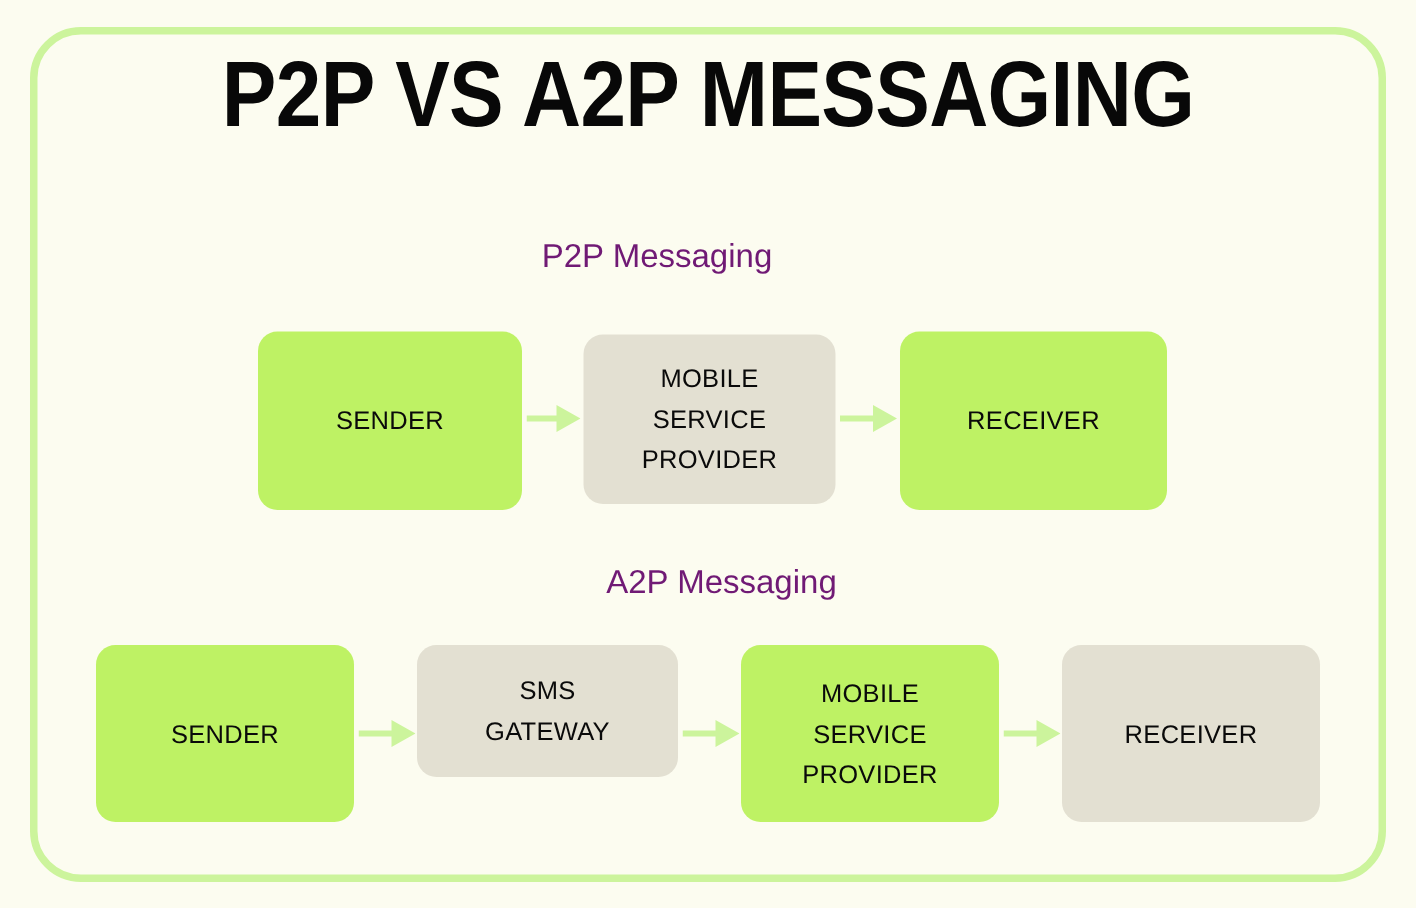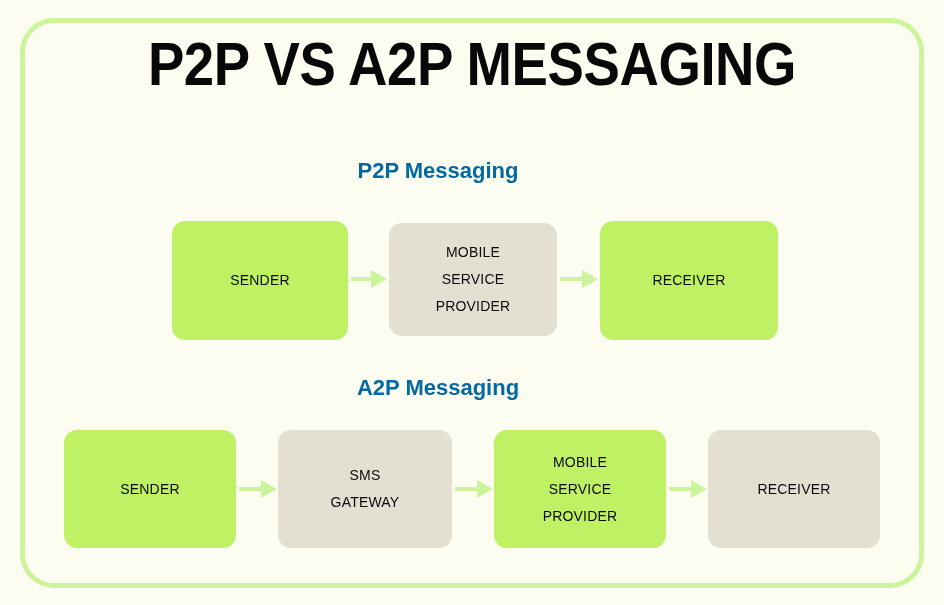--- a/index.html
+++ b/index.html
@@ -51,40 +51,40 @@
     transform-origin: 472px 0;
     white-space: nowrap;
   }
 
   .section-heading {
     position: absolute;
     width: 876px;
     left: 0;
     text-align: center;
     font-family: "Liberation Sans", sans-serif;
-    font-weight: 700;
+    font-weight: 400;
     font-size: 22px;
     line-height: 26px;
-    color: #0369a1;
+    color: #701a75;
     white-space: nowrap;
   }
   #heading-p2p { top: 158px; }
-  #heading-a2p { top: 375px; }
+  #heading-a2p { top: 375px; padding-left: 43px; }
 
   .node {
     position: absolute;
     box-sizing: border-box;
     border-radius: 13px;
     display: flex;
     align-items: center;
     justify-content: center;
     text-align: center;
     font-family: "Liberation Sans", sans-serif;
     font-weight: 400;
-    font-size: 14px;
+    font-size: 17px;
     line-height: 27px;
     color: #0A0A0A;
     letter-spacing: 0.2px;
     white-space: pre-line;
   }
   .node.green { background: #bef264; }
   .node.beige { background: #E3E0D2; }
 
   
   .arrow {
@@ -94,21 +94,21 @@
 
   
   #r1-sender   { left: 172px; top: 221px; width: 176px; height: 119px; }
   #r1-msp      { left: 389px; top: 223px; width: 168px; height: 113px; }
   #r1-receiver { left: 600px; top: 221px; width: 178px; height: 119px; }
   #r1-arrow-1  { left: 351px; top: 266px; width: 36px; height: 26px; }
   #r1-arrow-2  { left: 560px; top: 266px; width: 38px; height: 26px; }
 
   
   #r2-sender   { left: 64px;  top: 430px; width: 172px; height: 118px; }
-  #r2-gateway  { left: 278px; top: 430px; width: 174px; height: 118px; }
+  #r2-gateway  { left: 278px; top: 430px; width: 174px; height: 88px; }
   #r2-msp      { left: 494px; top: 430px; width: 172px; height: 118px; }
   #r2-receiver { left: 708px; top: 430px; width: 172px; height: 118px; }
   #r2-arrow-1  { left: 239px; top: 476px; width: 38px; height: 26px; }
   #r2-arrow-2  { left: 455px; top: 476px; width: 38px; height: 26px; }
   #r2-arrow-3  { left: 669px; top: 476px; width: 38px; height: 26px; }
 </style>
 </head>
 <body>
 
 <div id="canvas">

